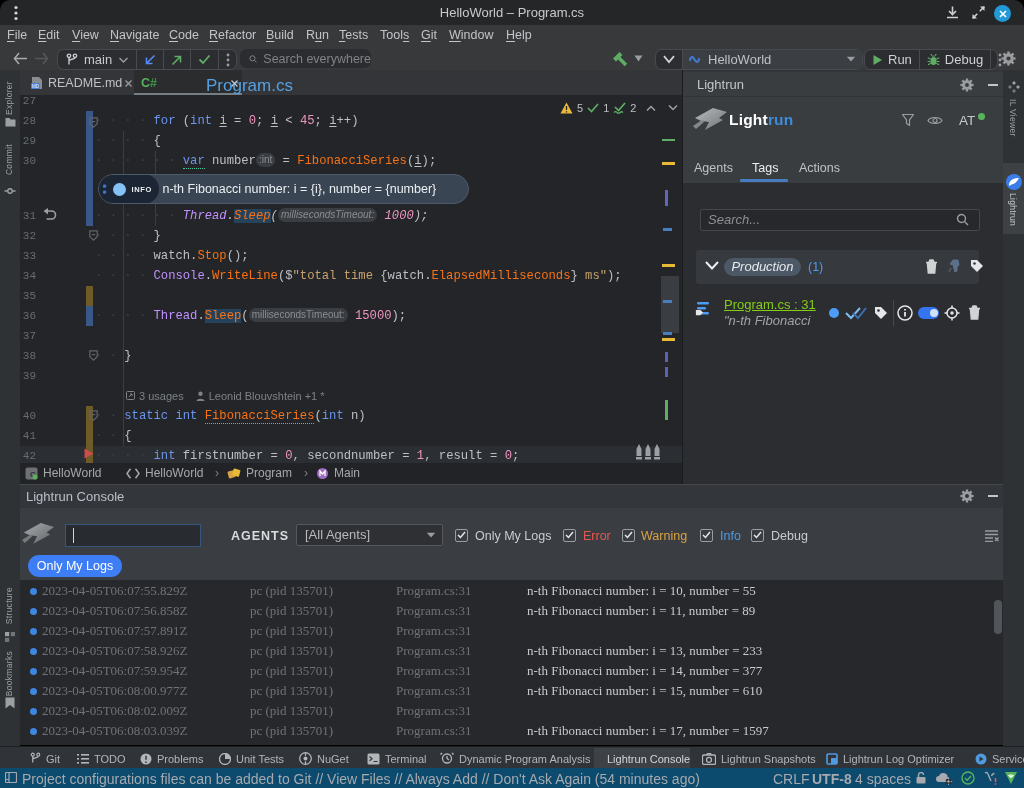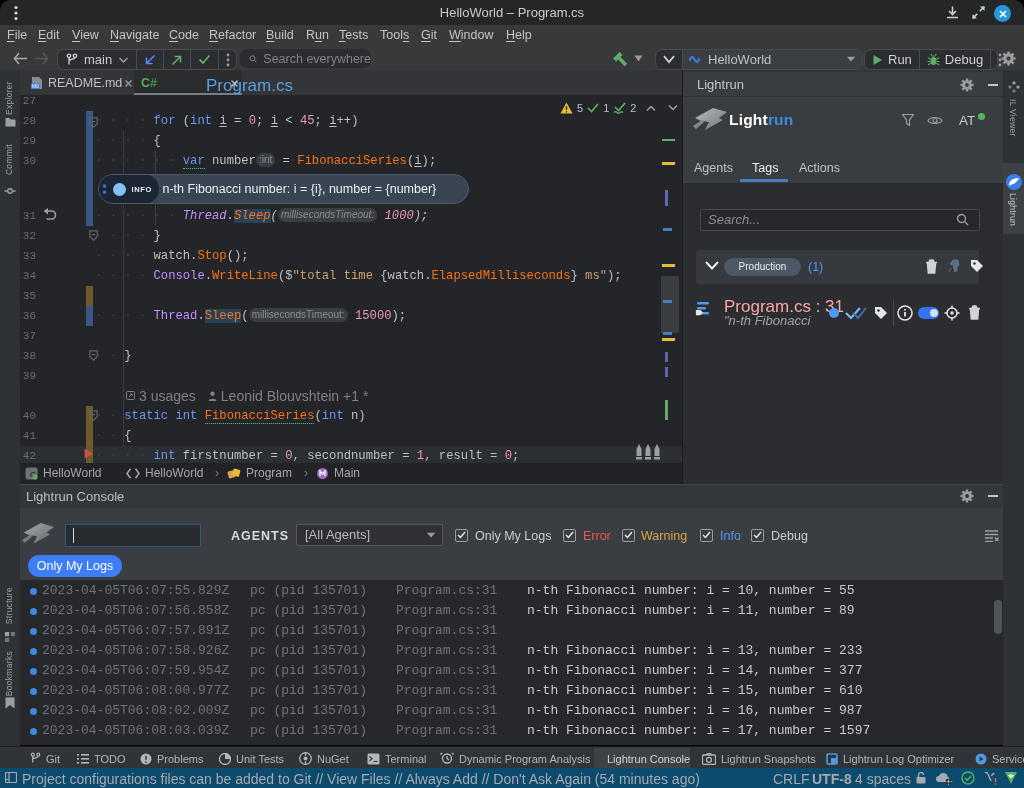--- a/index.html
+++ b/index.html
@@ -33,21 +33,21 @@
 .hl{background:#27435c;}
 .ws{color:#3d4145;}
 #breadcrumb{left:20px;top:463px;width:662px;height:21px;background:#212326;color:#a4a8ac;font-size:12px;}
 
 #rpanel{left:683px;top:72px;width:320px;height:412px;background:#2b2d30;}
 #rpanel-top{left:0;top:0;width:320px;height:111px;background:#3a3d40;}
 
 #cheader{left:20px;top:484px;width:983px;height:24px;background:#33363b;border-top:1px solid #46484b;box-sizing:border-box;}
 #ctoolbar{left:20px;top:508px;width:983px;height:72px;background:#3a3d41;}
 #clog{left:20px;top:580px;width:983px;height:165px;background:#26282b;}
-.logrow{position:absolute;left:0;width:983px;height:20px;font-family:Liberation Mono, monospace;font-size:13px;line-height:20px;color:#6f7377;}
+.logrow{position:absolute;left:0;width:983px;height:20px;font-family:Liberation Serif, serif;font-size:13px;line-height:20px;color:#6f7377;}
 .logrow b{font-weight:normal;color:#c8cacc;}
 #bottombar{left:0;top:746px;width:1024px;height:22px;background:#303337;border-top:1px solid #1d1f21;box-sizing:border-box;}
 .bbi{position:absolute;top:1px;height:21px;display:flex;align-items:center;gap:5px;color:#b3b6b9;font-size:11px;}
 #statusbar{left:0;top:768px;width:1024px;height:20px;background:#0c4a6e;color:#a6a9ad;font-size:14px;}
 .chip{position:absolute;border-radius:9px;background:#4c5866;color:#e8eaec;}
 .cbx{position:absolute;display:inline-block;width:13px;height:13px;border:1.5px solid #9a9da0;border-radius:2px;box-sizing:border-box;}
 </style></head>
 <body>
 <div id="app">
     <div id="win">
@@ -317,21 +317,21 @@
     
     <div class="cl" style="top:14.5px;"><span class="ws">· · · · </span><span class="kw">for</span> (<span class="kw">int</span> <span class="us">i</span> = <span class="num">0</span>; <span class="us">i</span> &lt; <span class="num">45</span>; <span class="us">i</span>++)</div>
     <div class="cl" style="top:34.5px;"><span class="ws">· · · · </span>{</div>
     <div class="cl" style="top:54.5px;"><span class="ws">· · · · · · </span><span class="kw" style="border-bottom:1px dotted #39cc9b;">var</span> number<span class="hint">:int</span> = <span class="mt">FibonacciSeries</span>(<span class="us">i</span>);</div>
     <div class="cl" style="top:109.5px;font-style:italic;"><span class="ws">· · · · · · </span><span class="cls">Thread</span>.<span class="mt hl">Sleep</span>(<span class="hint">millisecondsTimeout:</span> <span class="num">1000</span>);</div>
     <div class="cl" style="top:129.5px;"><span class="ws">· · · · </span>}</div>
     <div class="cl" style="top:149.5px;"><span class="ws">· · · · </span>watch.<span class="mt">Stop</span>();</div>
     <div class="cl" style="top:169.5px;"><span class="ws">· · · · </span><span class="cls">Console</span>.<span class="mt">WriteLine</span>($<span class="str">"total time </span>{watch.<span class="mt">ElapsedMilliseconds</span>}<span class="str"> ms"</span>);</div>
     <div class="cl" style="top:209.5px;"><span class="ws">· · · · </span><span class="cls">Thread</span>.<span class="mt hl">Sleep</span>(<span class="hint">millisecondsTimeout:</span> <span class="num">15000</span>);</div>
     <div class="cl" style="top:249.5px;"><span class="ws">· · </span>}</div>
-    <div class="abs" style="left:106px;top:289.5px;height:20px;display:flex;align-items:center;gap:4px;color:#7e8286;font-size:14px;">
+    <div class="abs" style="left:106px;top:289.5px;height:20px;display:flex;align-items:center;gap:4px;color:#7e8286;font-size:11px;">
       <svg width="9" height="9" viewBox="0 0 9 9">
               <rect x="0.5" y="0.5" width="8" height="8" rx="1" fill="none" stroke="#7e8286"></rect>
               <path d="M3 6 L6 3 M4 3 h2 v2" stroke="#7e8286" fill="none"></path>
             </svg>
       <span>3 usages</span>
       <svg style="margin-left:8px" width="9" height="10" viewBox="0 0 9 10">
               <circle cx="4.5" cy="2.7" r="2.2" fill="#7e8286"></circle>
               <path d="M0.5 10 c0-3 8-3 8 0z" fill="#7e8286"></path>
             </svg>
       <span>Leonid Blouvshtein +1 *</span>
@@ -464,21 +464,21 @@
     <span class="abs" style="left:25px;top:140px;color:#8c8f94;font-size:13px;font-style:italic;">Search...</span>
     <svg class="abs" style="left:273px;top:141px" width="13" height="13" viewBox="0 0 13 13">
           <circle cx="5.5" cy="5.5" r="4" stroke="#9a9da0" stroke-width="1.4" fill="none"></circle>
           <path d="M8.7 8.7 L12 12" stroke="#9a9da0" stroke-width="1.4"></path>
         </svg>
 
     <div class="abs" style="left:13px;top:178px;width:283px;height:34px;background:#36393d;border-radius:3px;">
       <svg class="abs" style="left:9px;top:11px" width="14" height="9" viewBox="0 0 14 9">
             <path d="M1 1 L7 7.5 L13 1" stroke="#eceef0" stroke-width="2" fill="none"></path>
           </svg>
-      <div class="chip" style="left:28px;top:8px;width:77px;height:18px;line-height:18px;text-align:center;font-size:10px;">Production</div>
+      <div class="chip" style="left:28px;top:8px;width:77px;height:18px;line-height:18px;text-align:center;font-size:13px;font-style:italic;">Production</div>
       <span class="abs" style="left:112px;top:10px;color:#4d9bf5;font-size:12.5px;">(1)</span>
       <svg class="abs" style="left:229px;top:9px" width="13" height="15" viewBox="0 0 13 15">
             <path d="M1 3.5 h11 M4 3 l1-2 h3 l1 2 M2.5 5 l0.8 9 h6.4 l0.8-9z" stroke="#d0d2d4" stroke-width="1.4" fill="#d0d2d4"></path>
           </svg>
       <svg class="abs" style="left:252px;top:9px" width="13" height="14" viewBox="0 0 13 14">
             <path d="M5 1 h5 l1 5 -2 2 v4 l-2 1 -2-7 -3-1z M3 9 l-2 4" fill="#5c708a" stroke="#5c708a"></path>
           </svg>
       <svg class="abs" style="left:274px;top:9px" width="14" height="14" viewBox="0 0 14 14">
             <path d="M1 1 h6 l6 6 -6 6 -6-6z" fill="#e4e6e8"></path>
             <circle cx="4.5" cy="4.5" r="1.3" fill="#36393d"></circle>
@@ -486,21 +486,21 @@
     </div>
 
     <svg class="abs" style="left:12px;top:228px" width="18" height="18" viewBox="0 0 18 18">
           <g fill="#4d9bf5">
             <rect x="2" y="2" width="12" height="2.6" rx="1.3"></rect>
             <rect x="2" y="7" width="9" height="2.6" rx="1.3"></rect>
             <rect x="5" y="12" width="9" height="2.6" rx="1.3"></rect>
           </g>
           <path d="M1 11 h5 l3 3 -3 3 h-5z" fill="#e4e6e8" transform="scale(0.9)"></path>
         </svg>
-    <span class="abs" style="left:41px;top:225px;color:#fca5a5;font-size:17px;">Program.cs : 31</span>
+    <span class="abs" style="left:41px;top:225px;color:#84cc16;font-size:13px;text-decoration:underline;">Program.cs : 31</span>
     <span class="abs" style="left:41px;top:241px;color:#9fa4aa;font-size:13px;font-style:italic;">"n-th Fibonacci</span>
     <div class="abs" style="left:146px;top:236px;width:10px;height:10px;border-radius:50%;background:#4d9bf5;"></div>
     <svg class="abs" style="left:162px;top:234px" width="22" height="14" viewBox="0 0 22 14">
           <path d="M1 7 L6 12 L15 2" stroke="#7dbdf4" stroke-width="2" fill="none"></path>
           <path d="M8 7 L13 12 L21 2" stroke="#3d6fb4" stroke-width="2" fill="none"></path>
         </svg>
     <svg class="abs" style="left:191px;top:234px" width="14" height="14" viewBox="0 0 14 14">
           <path d="M1 1 h6 l6 6 -6 6 -6-6z" fill="#e4e6e8"></path>
           <circle cx="4.5" cy="4.5" r="1.3" fill="#2b2d30"></circle>
         </svg>
@@ -626,21 +626,20 @@
           <span class="abs" style="left:22px">2023-04-05T06:08:00.977Z</span>
           <span class="abs" style="left:230px">pc (pid 135701)</span>
           <span class="abs" style="left:376px">Program.cs:31</span>
           <b class="abs" style="left:507px">n-th Fibonacci number: i = 15, number = 610</b>
         </div>
     <div class="logrow" style="top:121px">
           <i class="abs" style="left:10px;top:7px;width:7px;height:7px;border-radius:50%;background:#3e86e0;"></i>
           <span class="abs" style="left:22px">2023-04-05T06:08:02.009Z</span>
           <span class="abs" style="left:230px">pc (pid 135701)</span>
           <span class="abs" style="left:376px">Program.cs:31</span>
-          <b class="abs" style="left:507px">n-th Fibonacci number: i = 16, number = 987</b>
         </div>
     <div class="logrow" style="top:141px">
           <i class="abs" style="left:10px;top:7px;width:7px;height:7px;border-radius:50%;background:#3e86e0;"></i>
           <span class="abs" style="left:22px">2023-04-05T06:08:03.039Z</span>
           <span class="abs" style="left:230px">pc (pid 135701)</span>
           <span class="abs" style="left:376px">Program.cs:31</span>
           <b class="abs" style="left:507px">n-th Fibonacci number: i = 17, number = 1597</b>
         </div>
     <div class="abs" style="left:974px;top:20px;width:8px;height:34px;background:#515459;border-radius:4px;"></div>
   </div>

